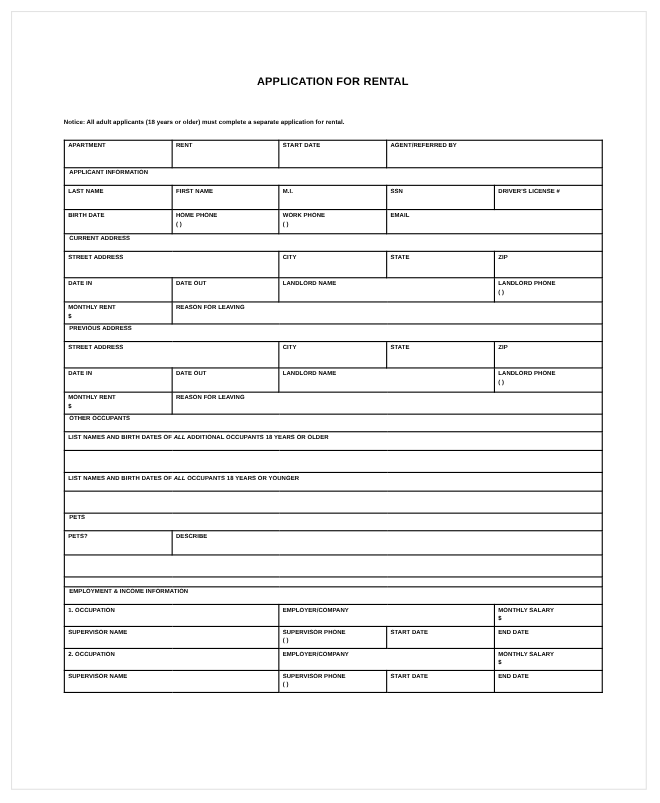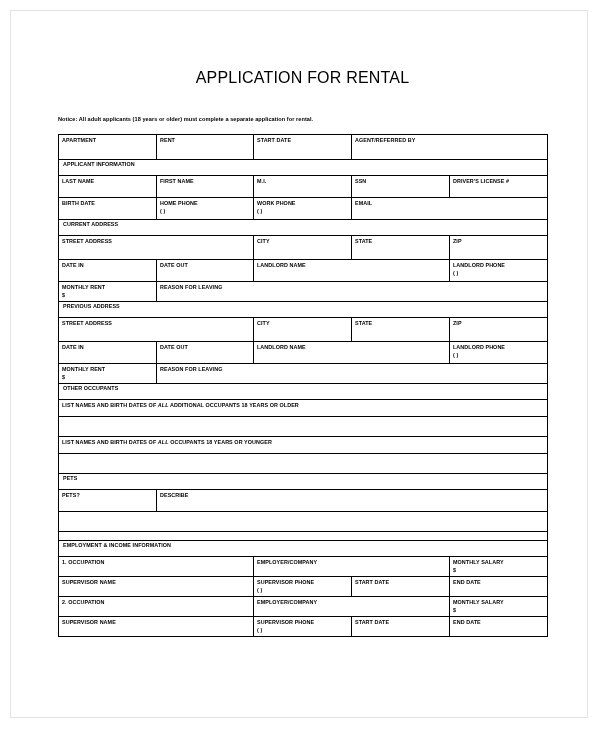--- a/index.html
+++ b/index.html
@@ -25,22 +25,22 @@
     overflow: hidden;
   }
   #doc {
     position: absolute;
     left: 47px;
     top: 0px;
     width: 489px;
   }
   .title {
     text-align: center;
-    font-size: 16px;
-    font-weight: normal;
+    font-size: 10px;
+    font-weight: bold;
     letter-spacing: 0.2px;
     color: #000;
     margin-top: 58px;
     margin-bottom: 0;
   }
   .notice {
     font-size: 5.6px;
     font-weight: bold;
     color: #000;
     margin-top: 29px;

